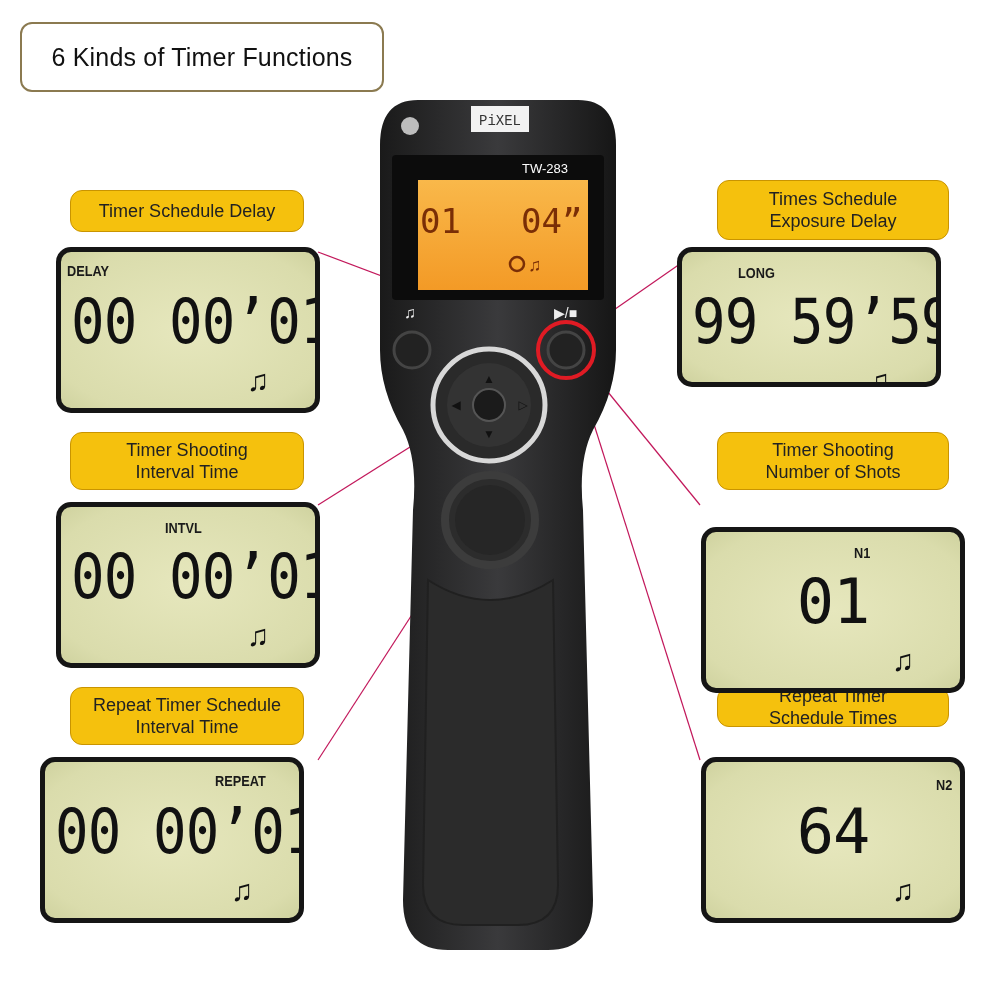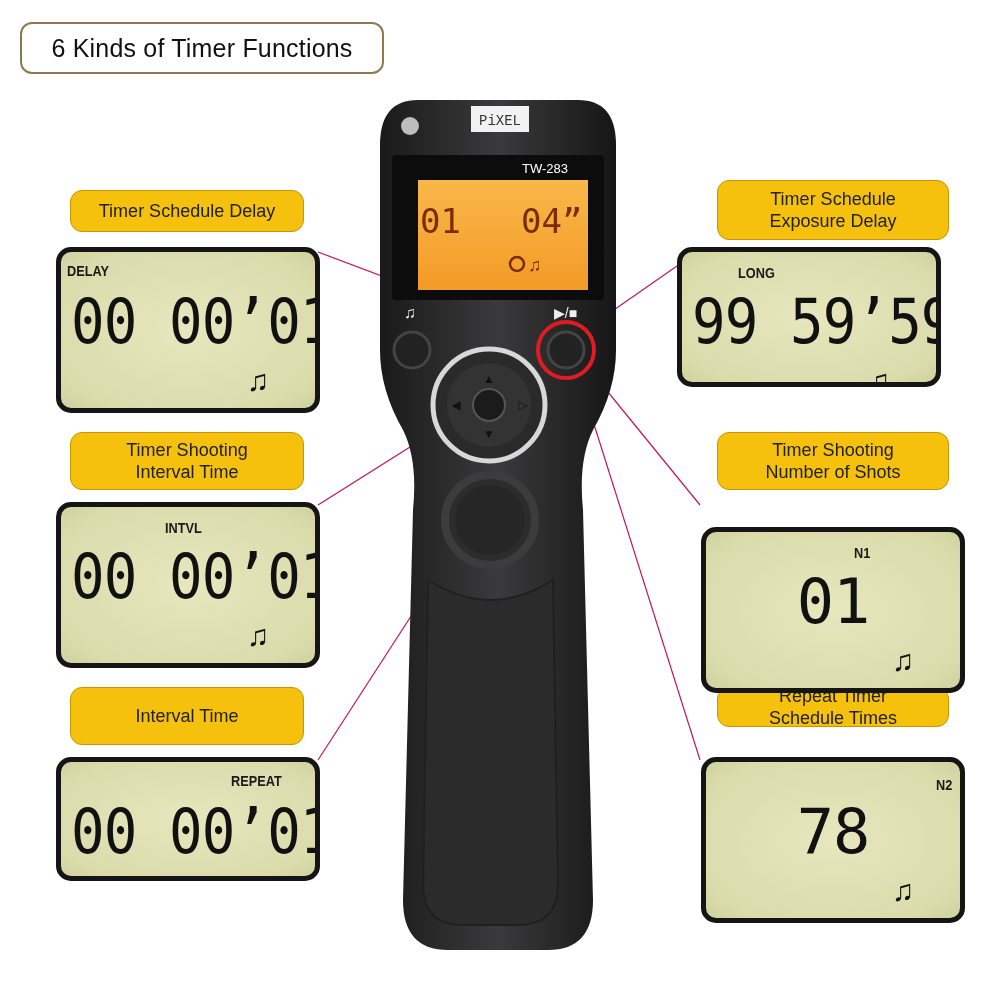--- a/index.html
+++ b/index.html
@@ -1,17 +1,17 @@
 <!DOCTYPE html>
 <html><head>
 <meta charset="utf-8">
 <style>
   html,body{margin:0;padding:0;background:#ffffff;}
   body{width:1000px;height:1000px;position:relative;overflow:hidden;font-family:"Liberation Sans",sans-serif;}
-  .title-box{position:absolute;left:20px;top:22px;width:364px;height:52px;border:2px solid #8b7a50;border-radius:12px;box-sizing:border-box;display:flex;align-items:center;justify-content:center;background:#fff;}
+  .title-box{position:absolute;left:20px;top:22px;width:364px;height:70px;border:2px solid #8b7a50;border-radius:12px;box-sizing:border-box;display:flex;align-items:center;justify-content:center;background:#fff;}
   .title-box span{font-size:25px;color:#111;letter-spacing:0.2px;}
   .label{position:absolute;background:#f5c10d;border:1.5px solid #c99400;border-radius:12px;box-sizing:border-box;display:flex;align-items:center;justify-content:center;text-align:center;color:#222;font-size:18px;line-height:22px;}
   .lcd{position:absolute;background:#dfe0b2;border:5px solid #151515;border-radius:15px;box-sizing:border-box;overflow:hidden;
        background:radial-gradient(ellipse at 50% 50%, #e6e7bd 0%, #dadcac 80%, #cfd29f 100%);}
   .lcd .tag{position:absolute;font-weight:bold;font-size:15px;color:#1a1a1a;font-family:"Liberation Sans",sans-serif;transform:scaleX(0.85);transform-origin:left;}
   .lcd .digits{position:absolute;left:10px;top:38px;font-family:"DejaVu Sans Mono",monospace;font-size:62px;letter-spacing:-1px;color:#111;line-height:64px;transform:scaleX(0.9);transform-origin:left;white-space:nowrap;}
   .lcd .digits.center{left:0;right:0;text-align:center;transform:none;}
   .lcd .note{position:absolute;font-size:30px;color:#111;}
   .remote{position:absolute;left:378px;top:100px;width:240px;height:856px;}
   .connector{position:absolute;stroke:#c2185b;stroke-width:1.2;fill:none;}
@@ -78,27 +78,28 @@
   <span>Timer Schedule Delay</span>
 </div>
 <div class="label" style="left:70px;top:432px;width:234px;height:58px;">
   <div>
       <div>Timer Shooting</div>
       <div>Interval Time</div>
     </div>
 </div>
 <div class="label" style="left:70px;top:687px;width:234px;height:58px;">
   <div>
+      <div>Repeat Timer Schedule</div>
       <div>Interval Time</div>
     </div>
 </div>
 
 <div class="label" style="left:717px;top:180px;width:232px;height:60px;">
   <div>
-      <div>Timer Schedule</div>
+      <div>Times Schedule</div>
       <div>Exposure Delay</div>
     </div>
 </div>
 <div class="label" style="left:717px;top:432px;width:232px;height:58px;">
   <div>
       <div>Timer Shooting</div>
       <div>Number of Shots</div>
     </div>
 </div>
 <div class="label" style="left:717px;top:687px;width:232px;height:40px;">
@@ -111,33 +112,33 @@
 <div class="lcd" style="left:56px;top:247px;width:264px;height:166px;">
   <div class="tag" style="left:6px;top:10px;">DELAY</div>
   <div class="digits">00 00’01”</div>
   <div class="note" style="left:186px;top:112px;">♫</div>
 </div>
 <div class="lcd" style="left:56px;top:502px;width:264px;height:166px;">
   <div class="tag" style="left:104px;top:12px;">INTVL</div>
   <div class="digits">00 00’01”</div>
   <div class="note" style="left:186px;top:112px;">♫</div>
 </div>
-<div class="lcd" style="left:56px;top:757px;width:264px;height:124px;">
+<div class="lcd" style="left:40px;top:757px;width:264px;height:166px;">
   <div class="tag" style="left:170px;top:10px;">REPEAT</div>
   <div class="digits">00 00’01”</div>
   <div class="note" style="left:186px;top:112px;">♫</div>
 </div>
 
 <div class="lcd" style="left:677px;top:247px;width:264px;height:140px;text-decoration:underline;">
   <div class="tag" style="left:56px;top:12px;">LONG</div>
   <div class="digits">99 59’59”</div>
   <div class="note" style="left:186px;top:112px;">♫</div>
 </div>
 <div class="lcd" style="left:701px;top:502px;width:264px;height:166px;margin-top:25px;">
   <div class="tag" style="left:148px;top:12px;">N1</div>
   <div class="digits center">01</div>
   <div class="note" style="left:186px;top:112px;">♫</div>
 </div>
 <div class="lcd" style="left:701px;top:757px;width:264px;height:166px;">
   <div class="tag" style="left:230px;top:14px;">N2</div>
-  <div class="digits center">78</div>
+  <div class="digits center">64</div>
   <div class="note" style="left:186px;top:112px;">♫</div>
 </div>
 
 </body></html>

